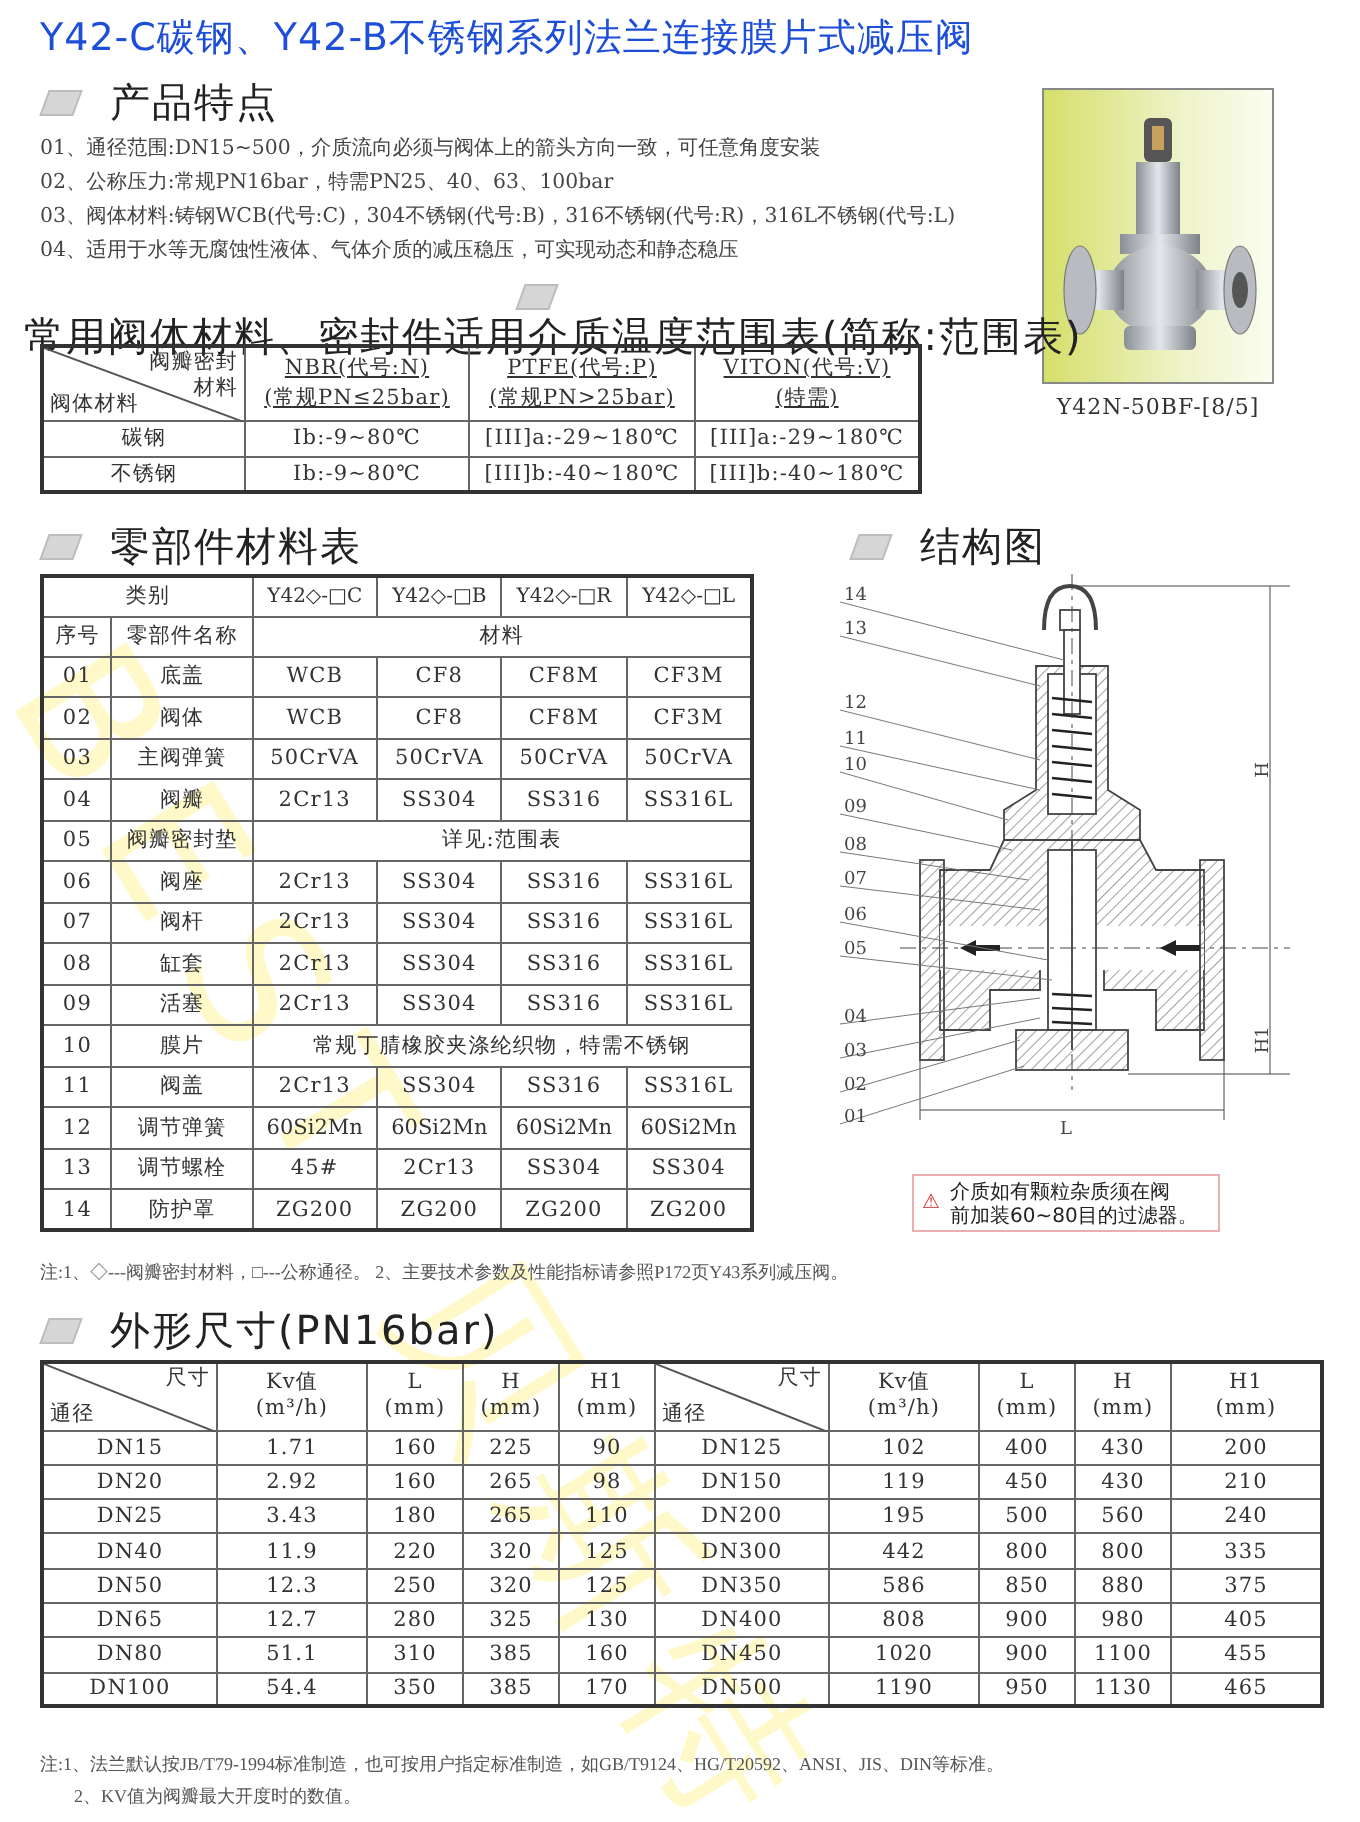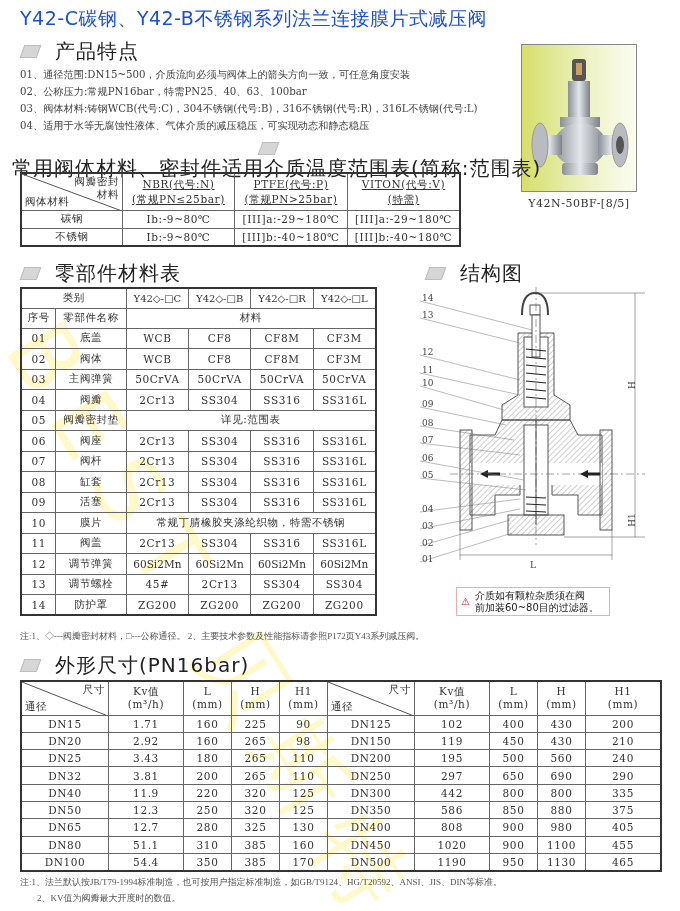--- a/index.html
+++ b/index.html
@@ -400,32 +400,20 @@
         <td>180</td>
         <td>265</td>
         <td>110</td>
         <td>DN200</td>
         <td>195</td>
         <td>500</td>
         <td>560</td>
         <td>240</td>
       </tr>
   <tr style="height:17.3px;">
-        <td>DN32</td>
-        <td>3.81</td>
-        <td>200</td>
-        <td>265</td>
-        <td>110</td>
-        <td>DN250</td>
-        <td>297</td>
-        <td>650</td>
-        <td>690</td>
-        <td>290</td>
-      </tr>
-  <tr style="height:17.3px;">
         <td>DN40</td>
         <td>11.9</td>
         <td>220</td>
         <td>320</td>
         <td>125</td>
         <td>DN300</td>
         <td>442</td>
         <td>800</td>
         <td>800</td>
         <td>335</td>

